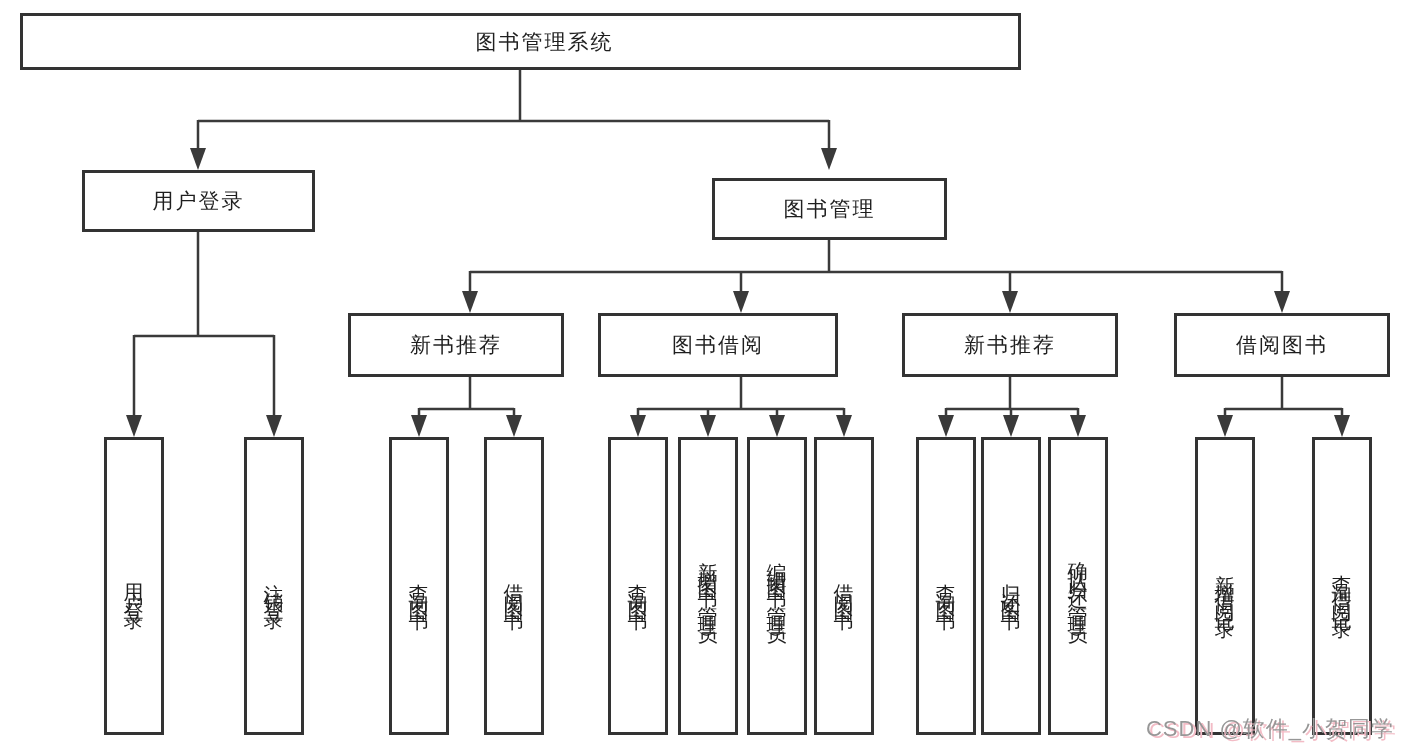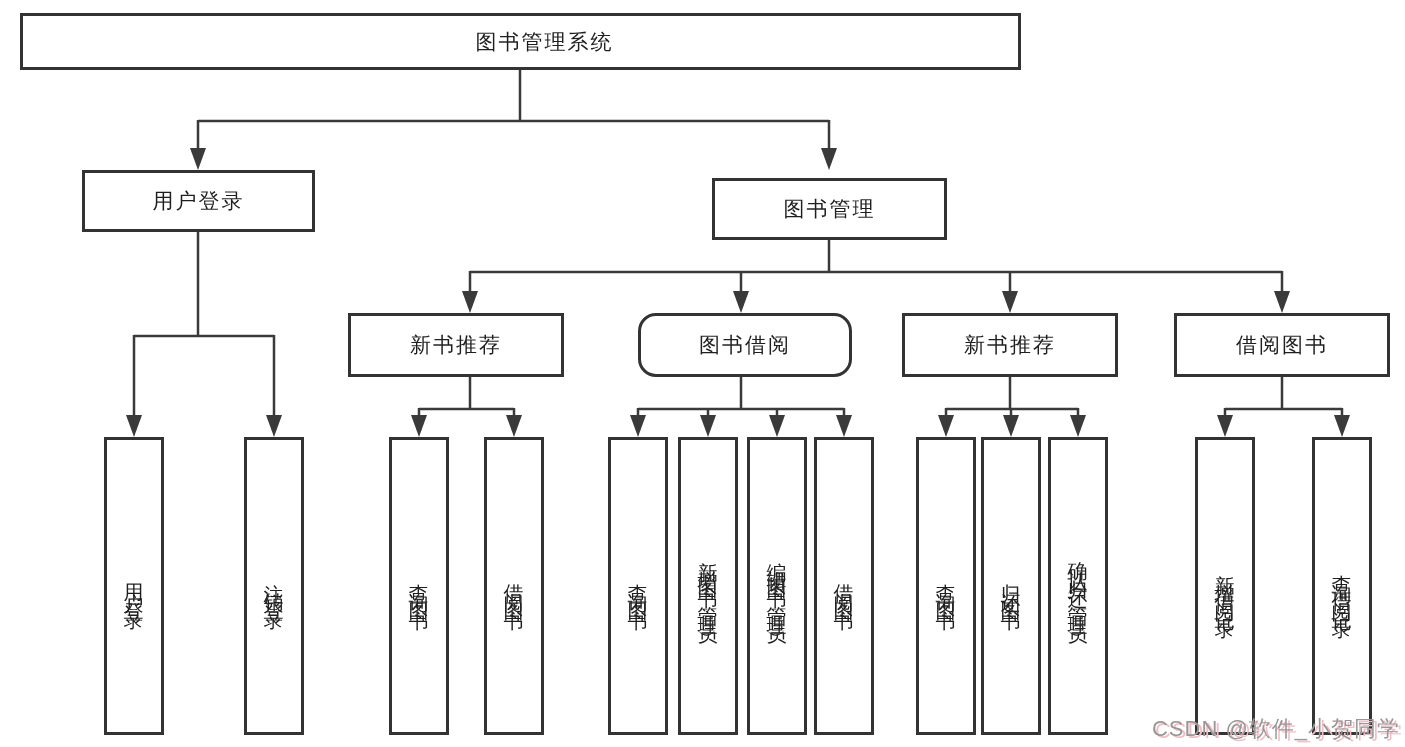--- a/index.html
+++ b/index.html
@@ -34,21 +34,21 @@
   .v-node span {
     writing-mode: vertical-rl;
     text-orientation: mixed;
     font-size: 20px;
     letter-spacing: 9px;
     line-height: 1;
     white-space: nowrap;
   }
   .watermark {
     position: absolute;
-    right: 5px;
+    right: 11px;
     bottom: 3px;
     font-size: 22px;
     letter-spacing: 1px;
     color: #979797;
     text-shadow: 3px 2px 0 #f3bcc6;
     z-index: 5;
     white-space: nowrap;
   }
 </style>
 </head>
@@ -103,21 +103,21 @@
   <div class="node h-node" style="left:82px; top:170px; width:233px; height:62px;">
     <span>用户登录</span>
   </div>
   <div class="node h-node" style="left:712px; top:178px; width:235px; height:62px;">
     <span>图书管理</span>
   </div>
 
   <div class="node h-node" style="left:348px; top:313px; width:216px; height:64px;">
     <span>新书推荐</span>
   </div>
-  <div class="node h-node" style="left:638px; top:313px; width:214px; height:64px;border-radius:18px;">
+  <div class="node h-node" style="left:598px; top:313px; width:240px; height:64px;">
     <span>图书借阅</span>
   </div>
   <div class="node h-node" style="left:902px; top:313px; width:216px; height:64px;">
     <span>新书推荐</span>
   </div>
   <div class="node h-node" style="left:1174px; top:313px; width:216px; height:64px;">
     <span>借阅图书</span>
   </div>
 
   <div class="node v-node" style="left:104px; top:437px; width:60px; height:298px;">

